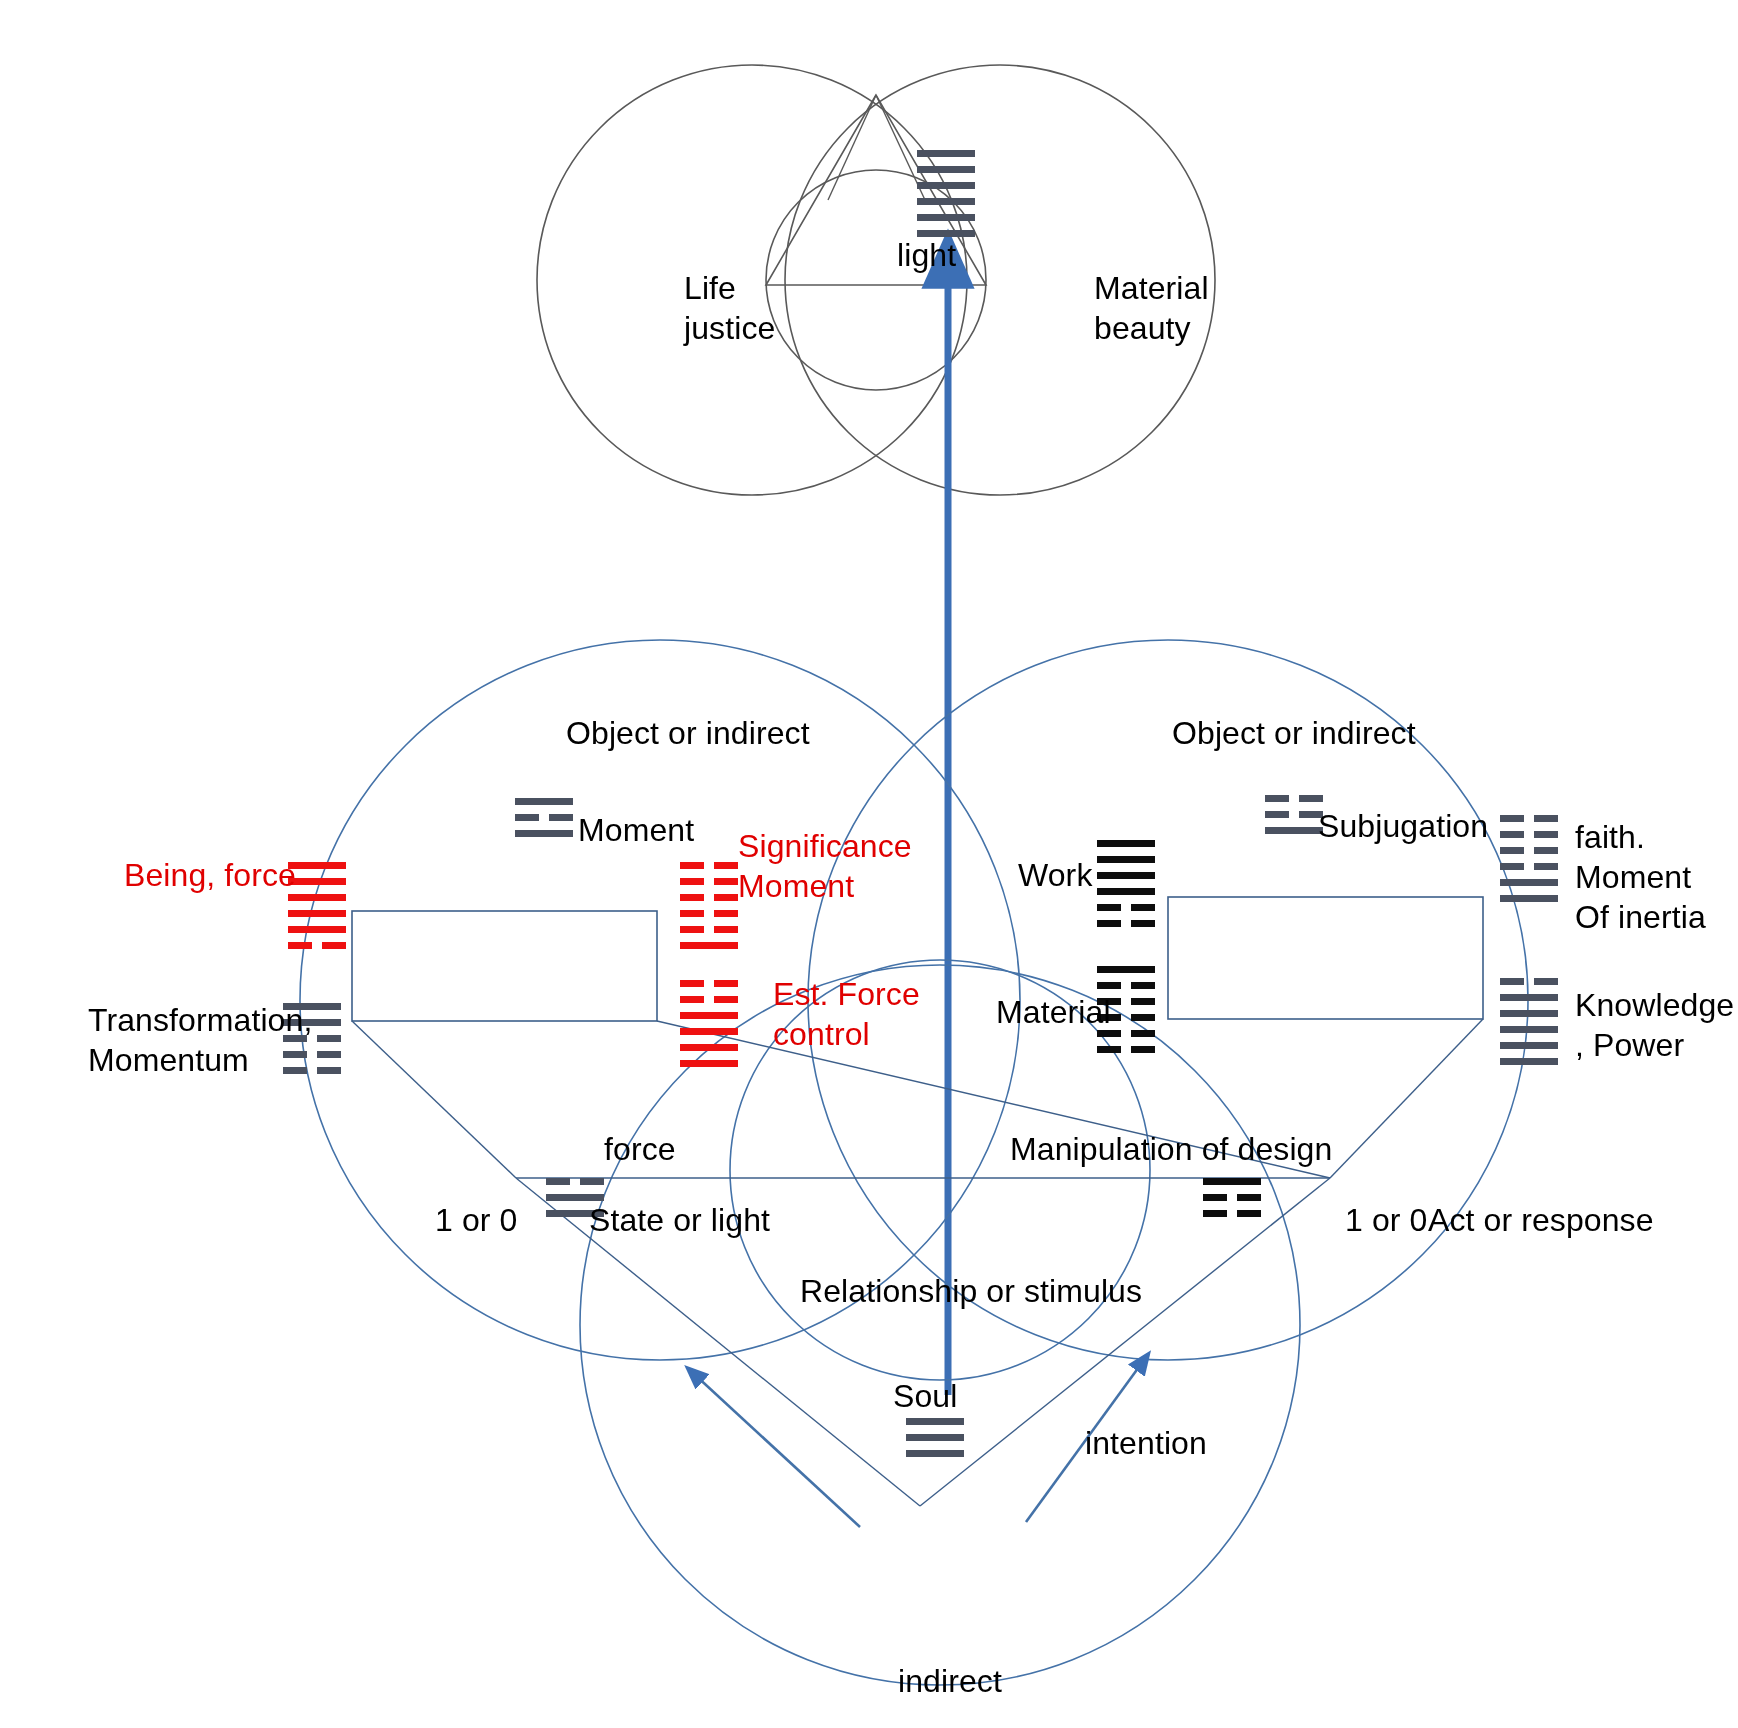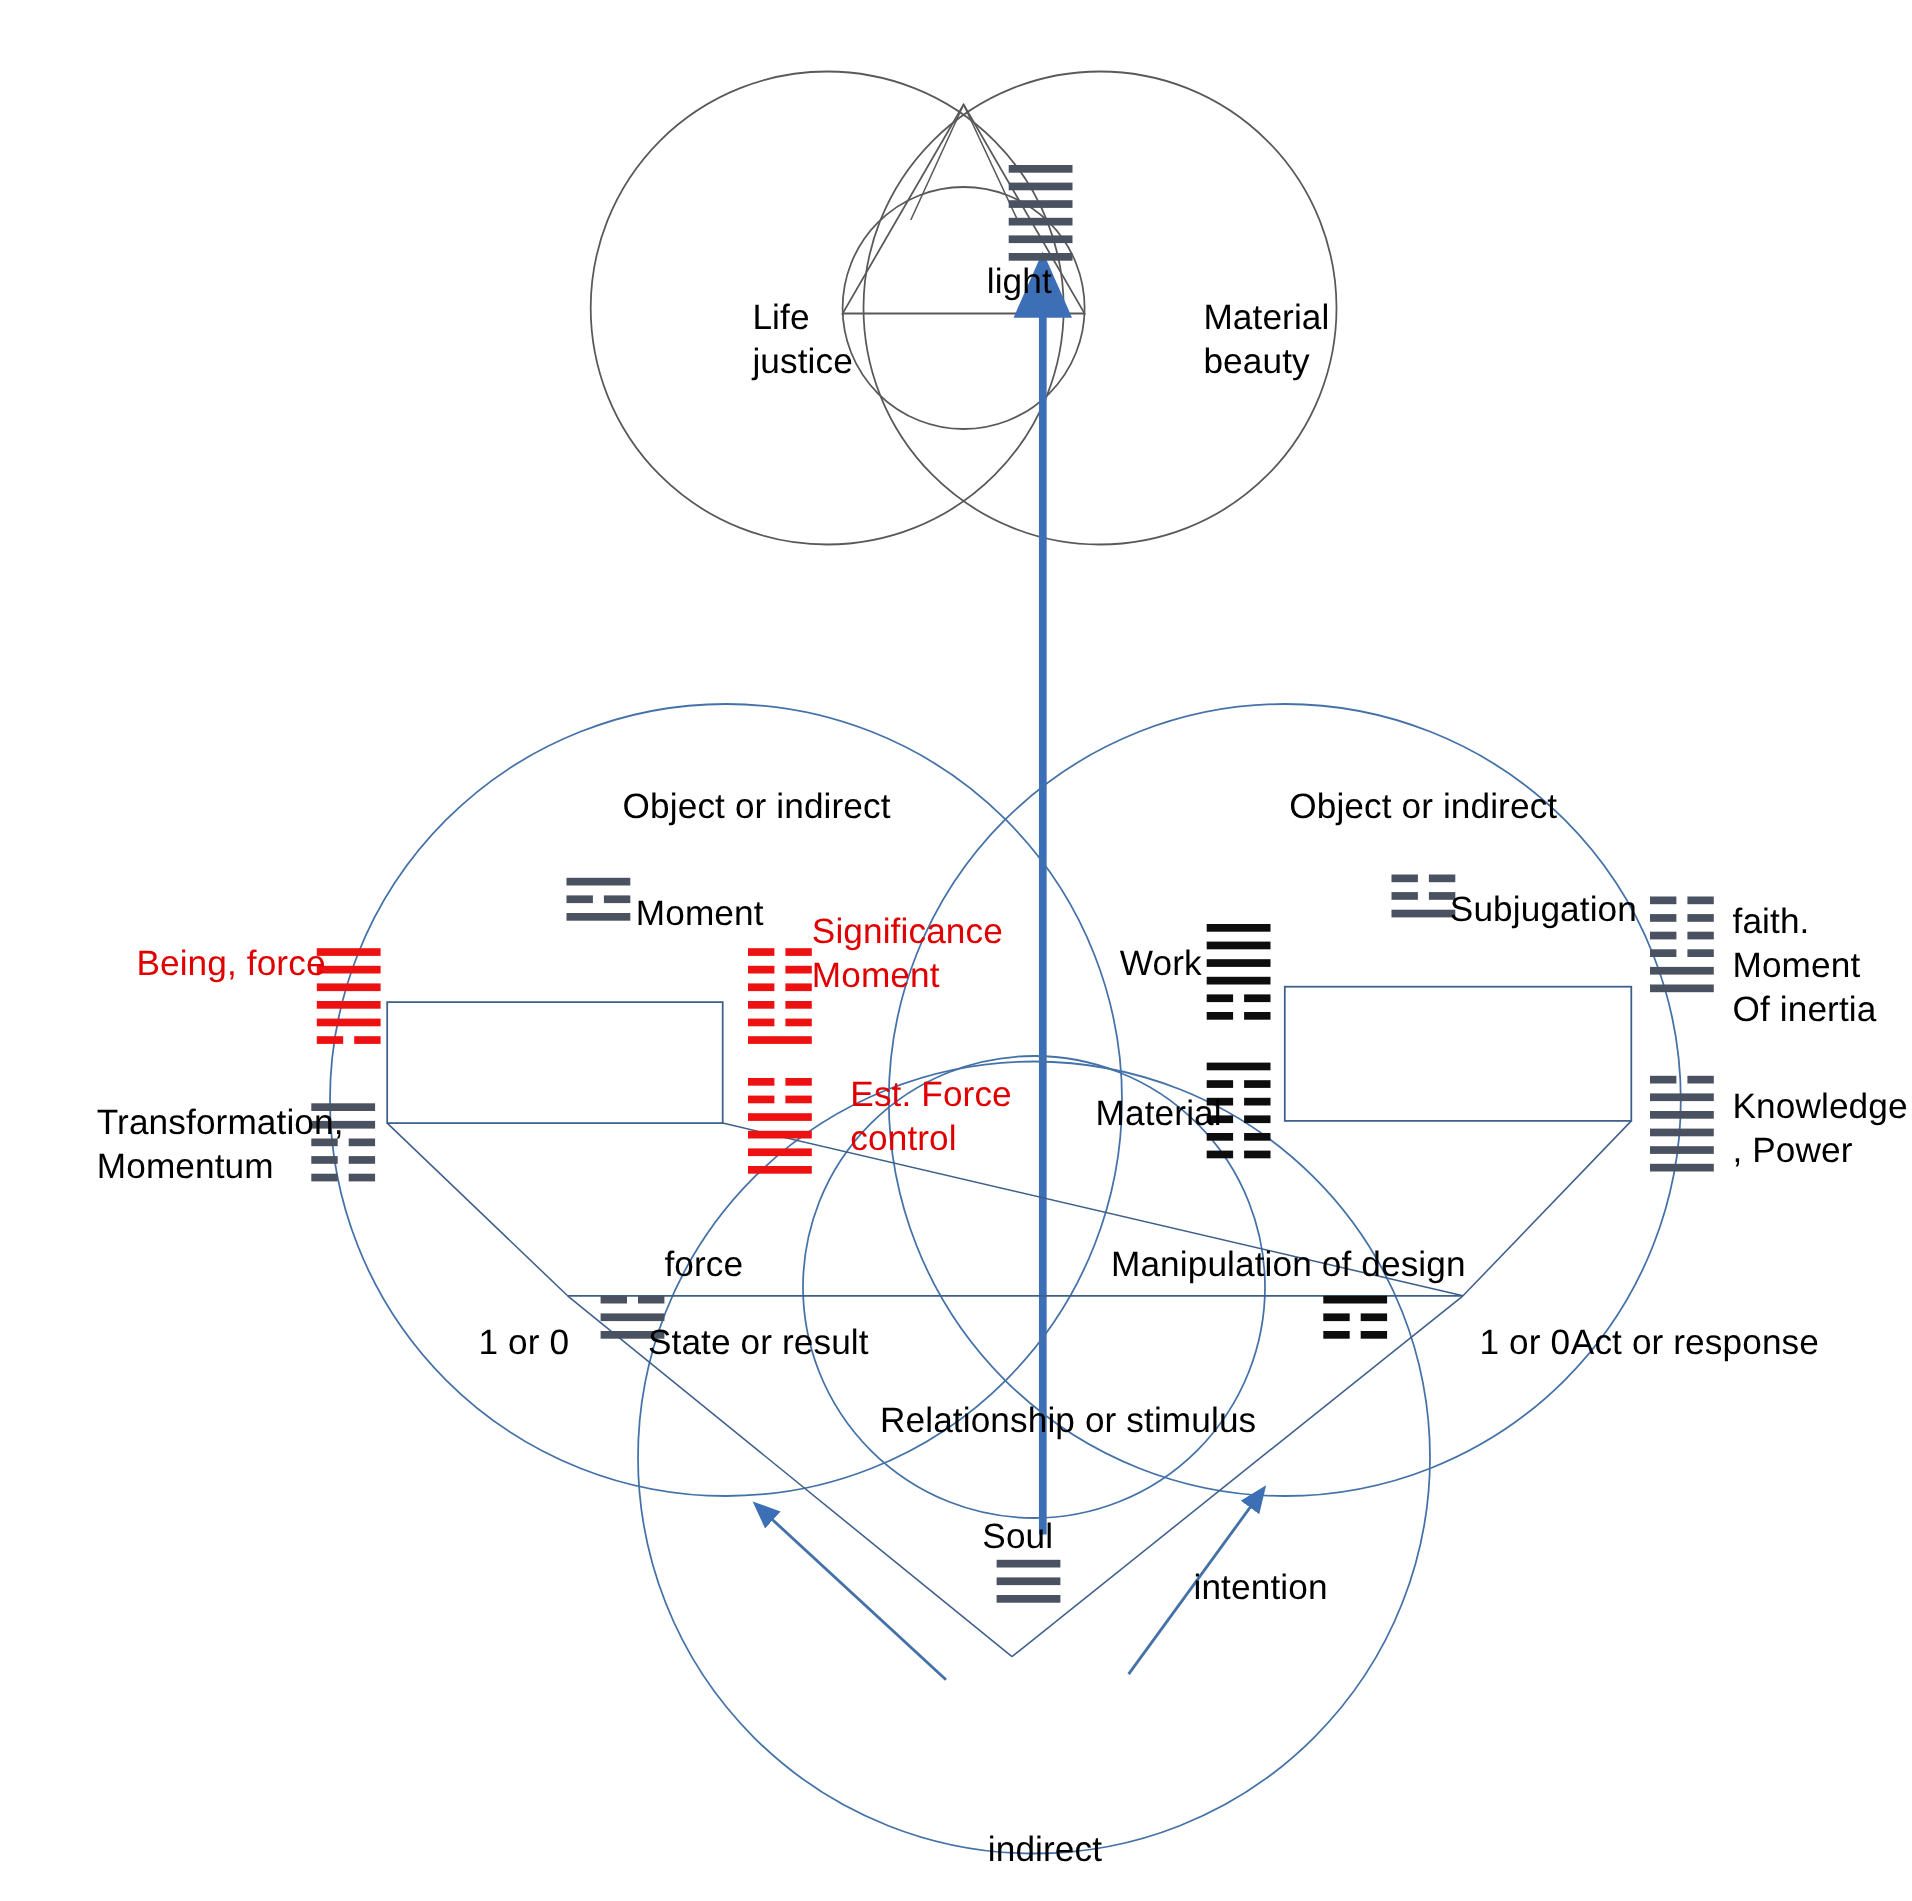--- a/index.html
+++ b/index.html
@@ -246,21 +246,21 @@
       <div class="ln solid"></div>
   </div>
   <div class="lbl" style="left:1575px; top:985px;">Knowledge
 , Power</div>
 
   <div class="gram dark" style="left:546px; top:1178px;">
     <div class="ln broken"></div>
       <div class="ln solid"></div>
       <div class="ln solid"></div>
   </div>
-  <div class="lbl" style="left:589px; top:1200px;">State or result</div>
+  <div class="lbl" style="left:589px; top:1200px;">State or light</div>
 
   <div class="gram black" style="left:1203px; top:1178px;">
     <div class="ln solid"></div>
       <div class="ln broken"></div>
       <div class="ln broken"></div>
   </div>
   <div class="lbl" style="left:1428px; top:1200px;">Act or response</div>
 
   <div class="gram dark" style="left:906px; top:1418px;">
     <div class="ln solid"></div>

